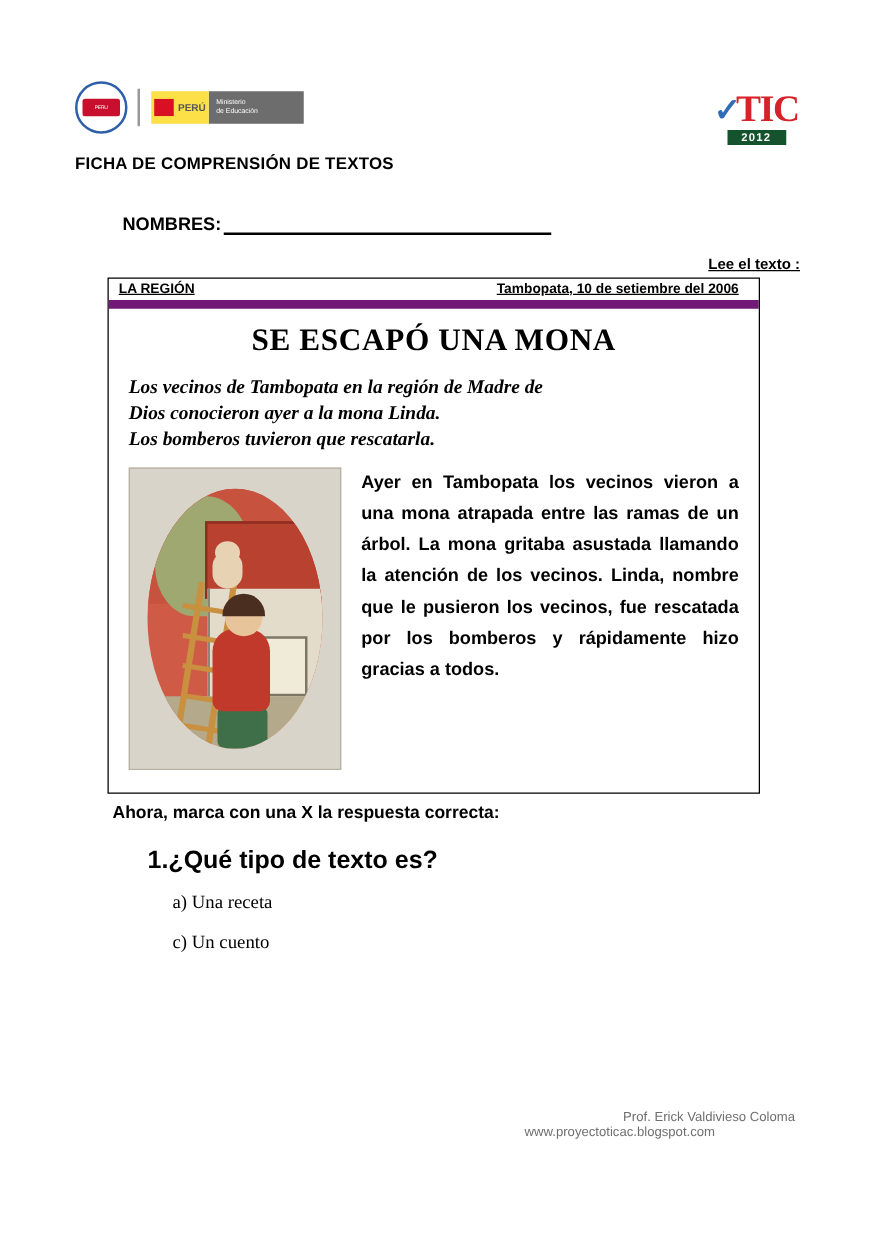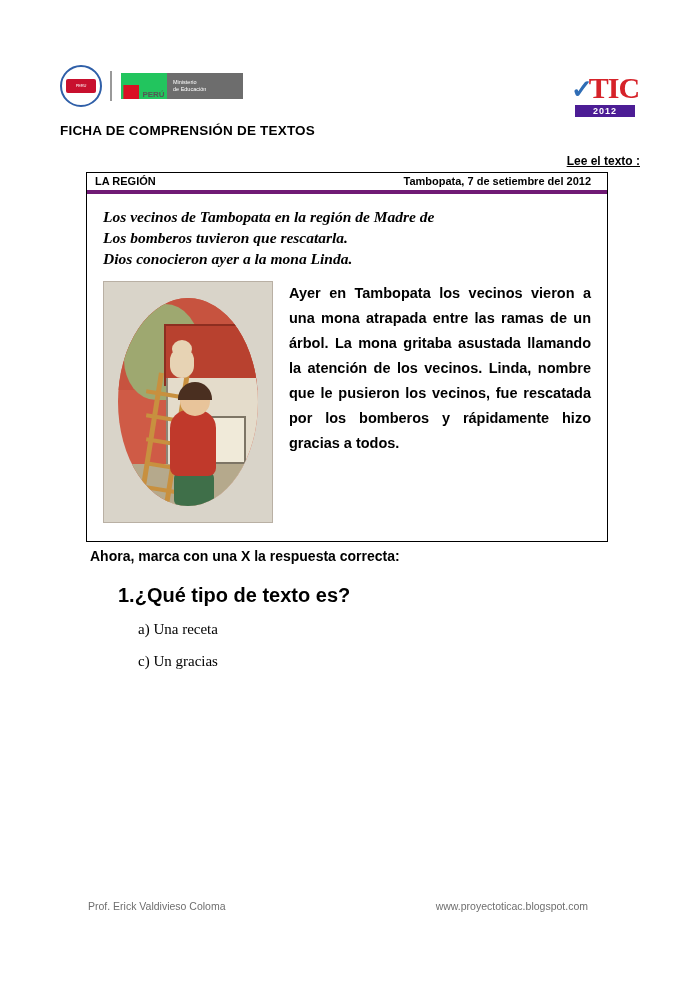--- a/index.html
+++ b/index.html
@@ -66,23 +66,23 @@
     background: #999999;
   }
   .minedu {
     display: flex;
     align-items: stretch;
     height: 26px;
     border: 1px solid #ffffff;
   }
   .minedu .peru {
     width: 46px;
-    background: #22c55e;
-    display: flex;
-    align-items: flex-end;
+    background: #fde047;
+    display: flex;
+    align-items: center;
     justify-content: center;
     position: relative;
   }
   .minedu .peru .flagmark {
     width: 16px;
     height: 14px;
     background: #d91023;
     margin-right: 3px;
     clip-path: polygon(0 0, 100% 0, 100% 100%, 0 100%);
   }
@@ -119,27 +119,27 @@
     letter-spacing: -1px;
     position: relative;
   }
   .tic-check {
     color: #2f6db5;
     font-size: 26px;
     font-weight: bold;
     margin-right: -3px;
   }
   .tic-year {
-    background: #4c1d95;
+    background: #14532d;
     color: #ffffff;
     font-size: 9px;
     font-weight: bold;
     letter-spacing: 1px;
     padding: 1px 0;
-    width: 60px;
+    width: 47px;
     margin: 2px auto 0 auto;
     text-align: center;
   }
 
   
   .doc-title {
     text-align: left;
     font-size: 13.5px;
     font-weight: bold;
     margin-top: 22px;
@@ -176,27 +176,28 @@
   
   .news-box {
     margin-top: 4px;
     margin-left: 26px;
     width: 522px;
     border: 1px solid #000000;
     box-sizing: border-box;
     background: #ffffff;
   }
   .news-head {
-    border-bottom: 4px solid #701a75;
+    border-bottom: 7px solid #701a75;
     display: flex;
     justify-content: space-between;
     align-items: center;
     padding: 2px 10px 3px 8px;
     font-size: 11px;
     font-weight: bold;
+    text-decoration: underline;
   }
   .news-head .dateline {
     font-size: 11px;
     font-weight: bold;
     margin-right: 6px;
   }
   .news-title {
     text-align: center;
     font-family: "Liberation Serif", serif;
     font-weight: bold;
@@ -325,27 +326,28 @@
   .option {
     font-family: "Liberation Serif", serif;
     font-size: 15px;
     margin-bottom: 15px;
   }
 
   
   .footer {
     position: absolute;
     left: 60px;
-    right: 48px;
+    right: 64px;
     bottom: 78px;
     display: flex;
     justify-content: space-between;
     align-items: flex-end;
     font-size: 10.5px;
     color: #6f6f6f;
+    flex-direction: column;
   }
   .footer .author { margin-left: 28px; }
   .footer .site { margin-right: 64px; }
 </style>
 </head>
 <body>
 
 <div class="page">
 
   <div class="logo-row">
@@ -369,34 +371,39 @@
     <div class="logo-right">
       <div class="tic-mark">
         <span class="tic-check">✓</span><span>TIC</span>
       </div>
       <div class="tic-year">2012</div>
     </div>
   </div>
 
   <div class="doc-title">FICHA DE COMPRENSIÓN DE TEXTOS</div>
 
+  <div class="names-row">
+    <span class="names-label">NOMBRES:</span>
+    <span class="names-blank"></span>
+  </div>
 
   <div class="read-instr">Lee el texto :</div>
 
   <div class="news-box">
     <div class="news-head">
       <span>LA REGIÓN</span>
-      <span class="dateline">Tambopata, 7 de setiembre del 2012</span>
+      <span class="dateline">Tambopata, 10 de setiembre del 2006</span>
     </div>
 
+    <div class="news-title">SE ESCAPÓ UNA MONA</div>
 
     <div class="news-lead">
       <div>Los vecinos de Tambopata en la región de Madre de</div>
+      <div>Dios conocieron ayer a la mona Linda.</div>
       <div>Los bomberos tuvieron que rescatarla.</div>
-      <div>Dios conocieron ayer a la mona Linda.</div>
     </div>
 
     <div class="news-body">
       <div class="news-illustration">
         <div class="ill-bg"></div>
         <div class="ill-oval">
           <div class="ill-sky"></div>
           <div class="ill-tree"></div>
           <div class="ill-roof"></div>
           <div class="ill-wall"></div>
@@ -423,21 +430,21 @@
   </div>
 
   <div class="mark-instr">Ahora, marca con una X la respuesta correcta:</div>
 
   <div class="question">
     <span>1.</span><span>¿Qué tipo de texto es?</span>
   </div>
 
   <div class="options">
     <div class="option">a) Una receta</div>
-    <div class="option">c) Un gracias</div>
+    <div class="option">c) Un cuento</div>
   </div>
 
   <div class="footer">
     <span class="author">Prof. Erick Valdivieso Coloma</span>
     <span class="site">www.proyectoticac.blogspot.com</span>
   </div>
 
 </div>
 
 </body></html>

